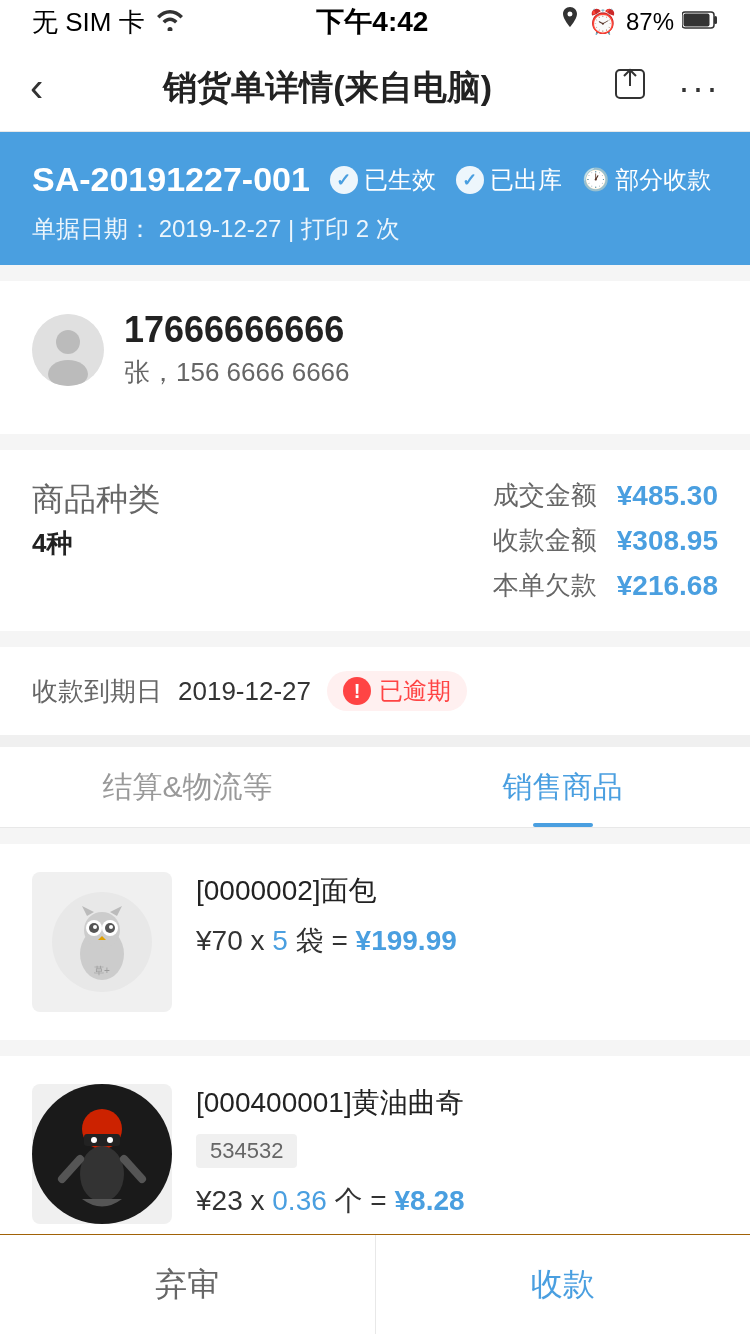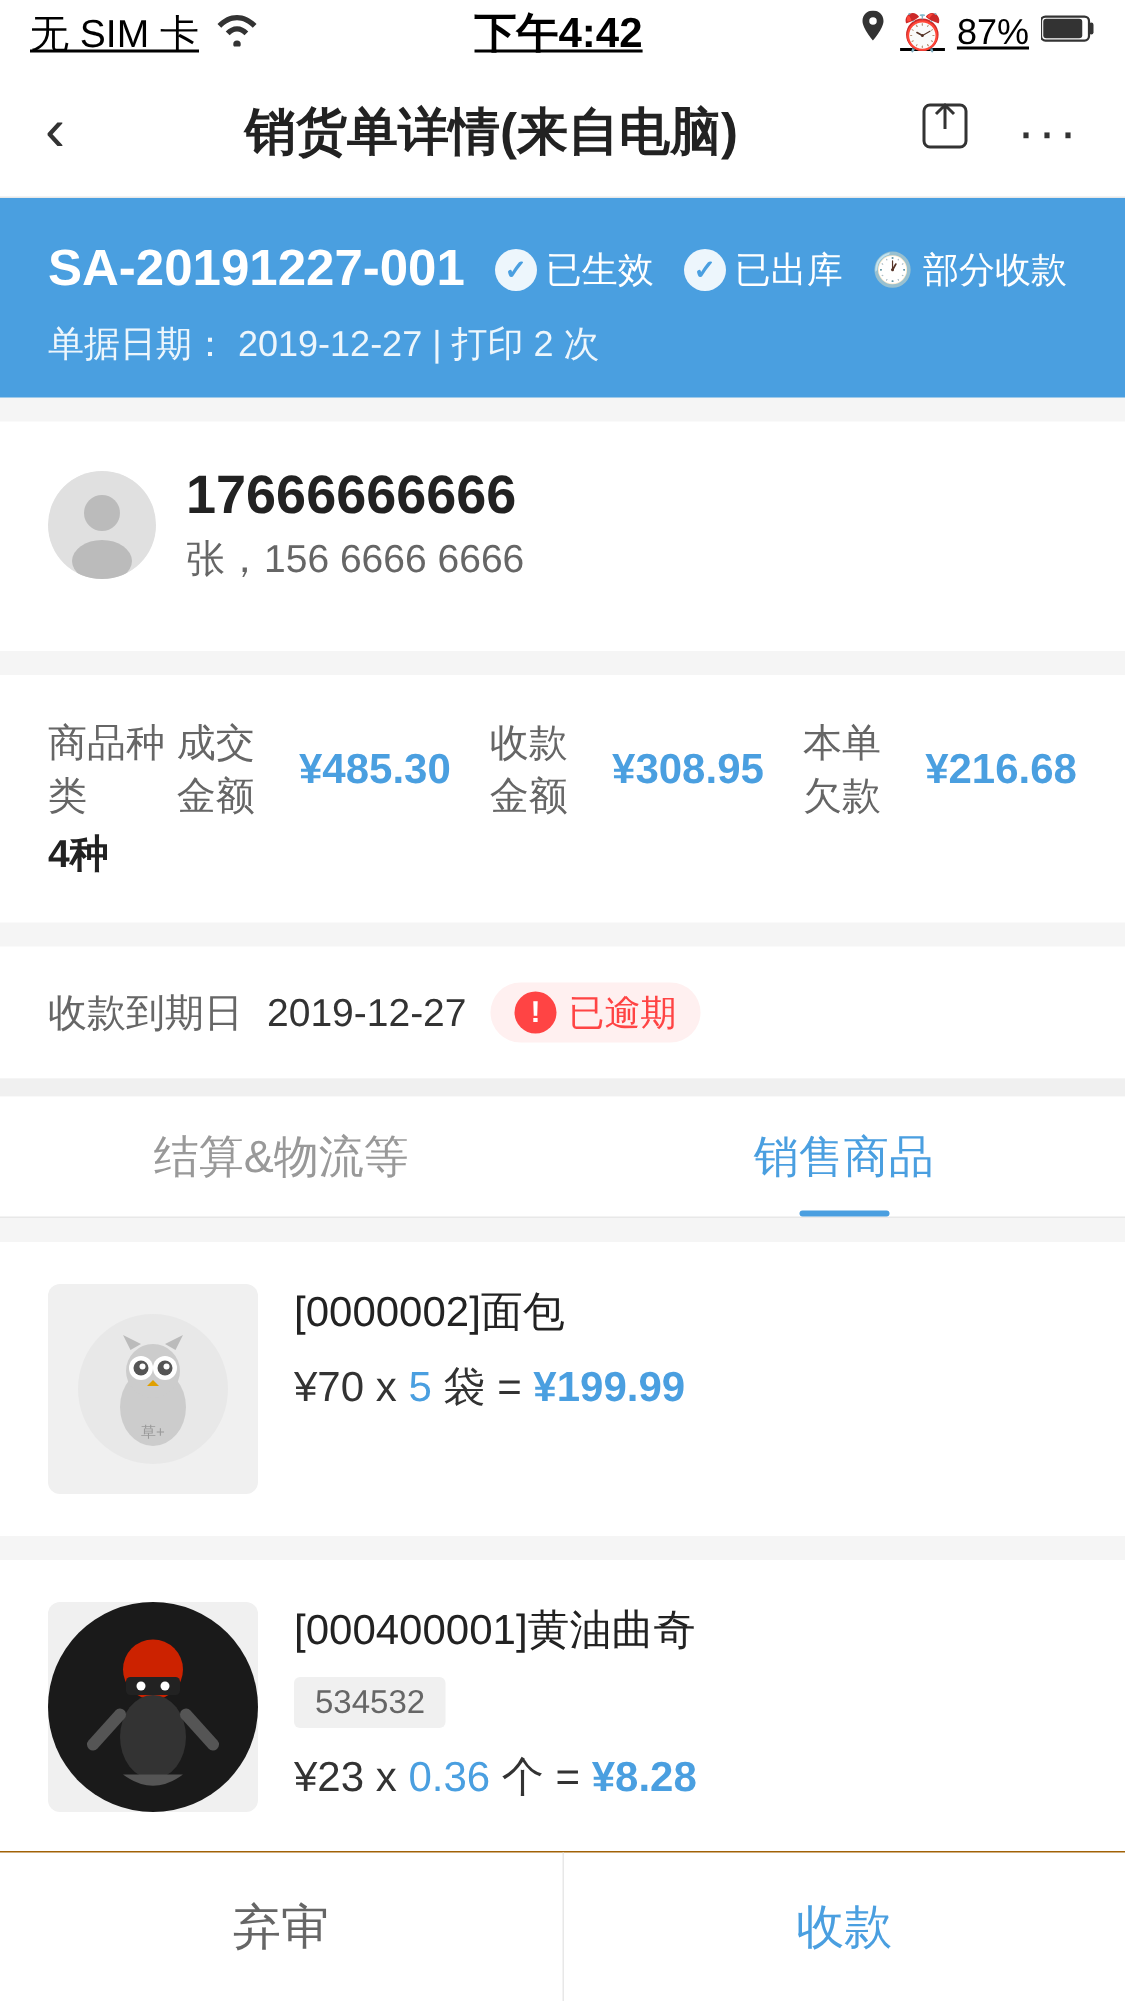--- a/index.html
+++ b/index.html
@@ -12,23 +12,22 @@
       overflow-x: hidden;
     }
 
     
     .status-bar {
       height: 44px;
       background: #fff;
       display: flex;
       align-items: center;
       justify-content: space-between;
-      padding: 0 20px;
+      padding: 0 32px;
       font-size: 28px;
-      text-decoration: underline;
     }
     .status-left {
       display: flex;
       align-items: center;
       gap: 10px;
       font-size: 26px;
       font-weight: 500;
     }
     .status-center {
       font-size: 28px;
@@ -172,31 +171,32 @@
       display: flex;
       justify-content: space-between;
       align-items: flex-start;
     }
     .stats-left {
       display: flex;
       flex-direction: column;
       gap: 4px;
     }
     .stat-label {
-      font-size: 26px;
+      font-size: 32px;
       color: #666;
     }
     .stat-value-plain {
       font-size: 26px;
       color: #222;
       font-weight: 600;
     }
     .stats-right {
       display: flex;
-      gap: 26px;
+      flex-direction: column;
+      gap: 10px;
       align-items: flex-end;
     }
     .stat-row {
       display: flex;
       gap: 20px;
       align-items: center;
     }
     .stat-row-label {
       font-size: 26px;
       color: #666;

